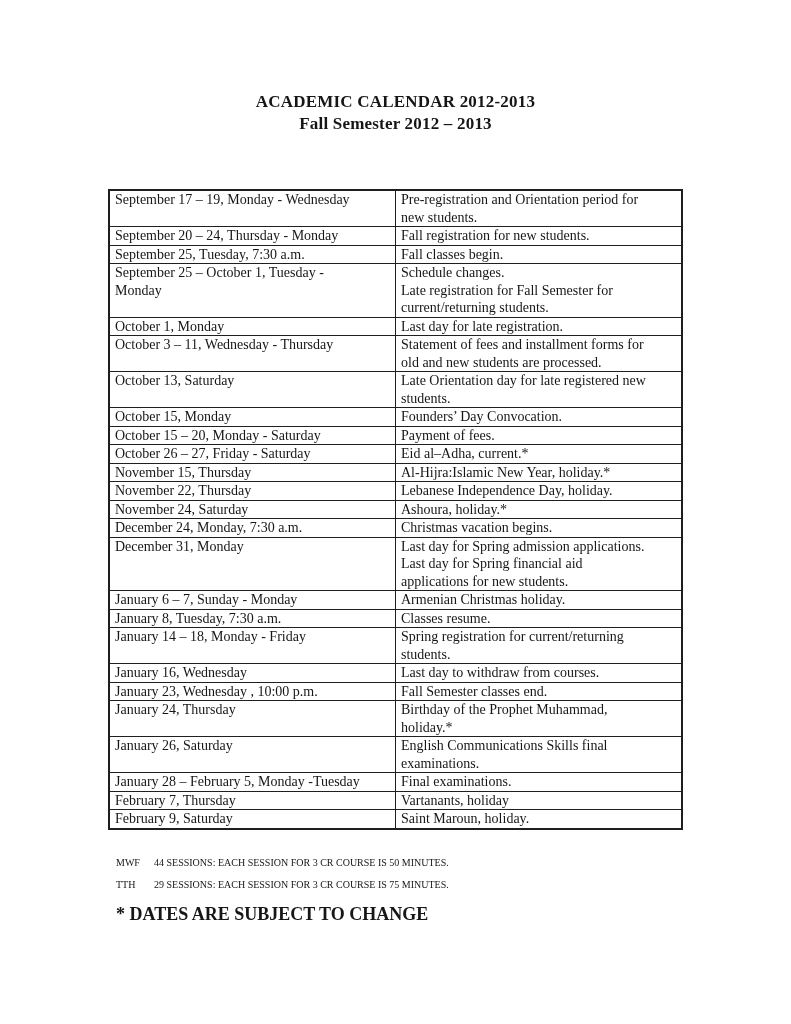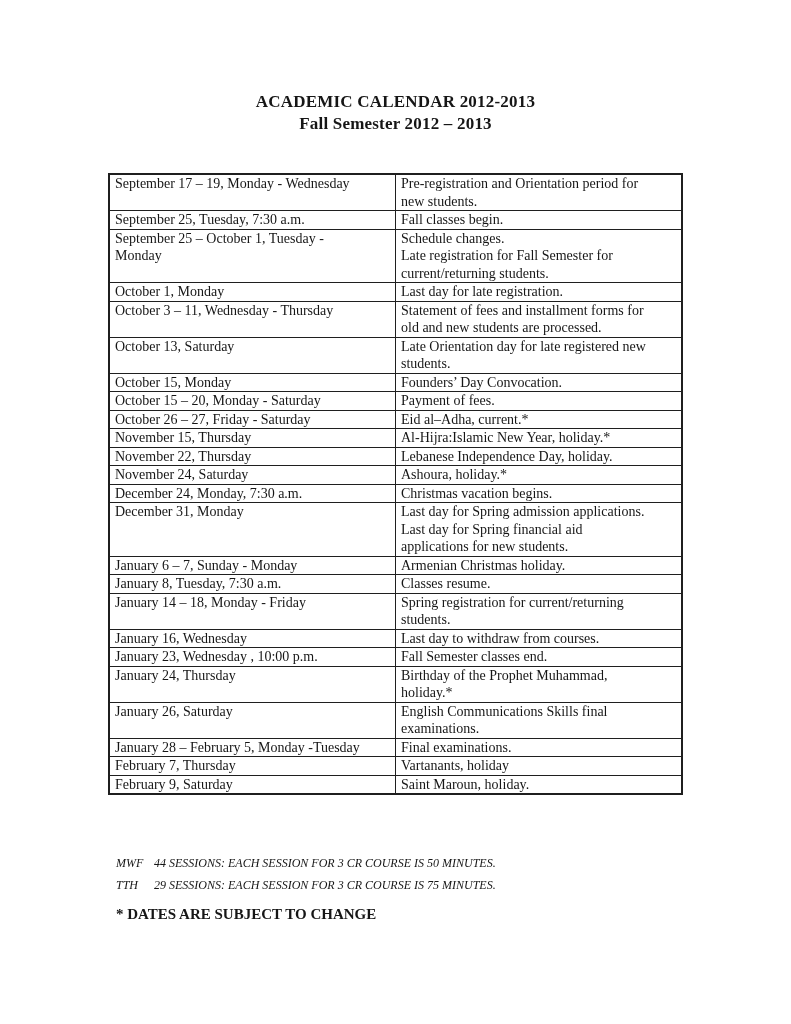--- a/index.html
+++ b/index.html
@@ -29,50 +29,50 @@
   table.calendar {
     position: absolute;
     top: 173px;
     left: 108px;
     width: 575px;
     border-collapse: collapse;
     table-layout: fixed;
   }
   table.calendar, table.calendar td {
     border: 1px solid #1f1f1f;
+    margin-top: 16px;
   }
   table.calendar { border-width: 2px; }
   table.calendar td {
     width: 50%;
     vertical-align: top;
     font-size: 14px;
     line-height: 17.5px;
     padding: 0 3px 0 5px;
     white-space: pre-line;
     overflow: hidden;
   }
   .sessions {
     position: absolute;
     top: 852px;
     left: 116px;
-    font-size: 12px;
+    font-size: 10px;
     line-height: 22px;
-    font-style: italic;
   }
   .session-line { display: flex; }
   .session-label {
     display: inline-block;
     width: 38px;
     flex: 0 0 38px;
   }
   .change-note {
     position: absolute;
     top: 904px;
     left: 116px;
-    font-size: 15px;
+    font-size: 18px;
     font-weight: bold;
     line-height: 20px;
   }
 </style>
 </head>
 <body>
 
 <div class="doc">
 
   <header class="title-block">
@@ -81,20 +81,24 @@
   </header>
 
   <table class="calendar">
     <tbody>
     <tr>
       <td class="date-cell">September 17 – 19, Monday - Wednesday</td>
       <td class="event-cell">Pre-registration and Orientation period for
 new students.</td>
     </tr>
 
+    <tr>
+      <td class="date-cell">September 20 – 24, Thursday - Monday</td>
+      <td class="event-cell">Fall registration for new students.</td>
+    </tr>
 
     <tr>
       <td class="date-cell">September 25, Tuesday, 7:30 a.m.</td>
       <td class="event-cell">Fall classes begin.</td>
     </tr>
 
     <tr>
       <td class="date-cell">September 25 – October 1, Tuesday -
 Monday</td>
       <td class="event-cell">Schedule changes.

